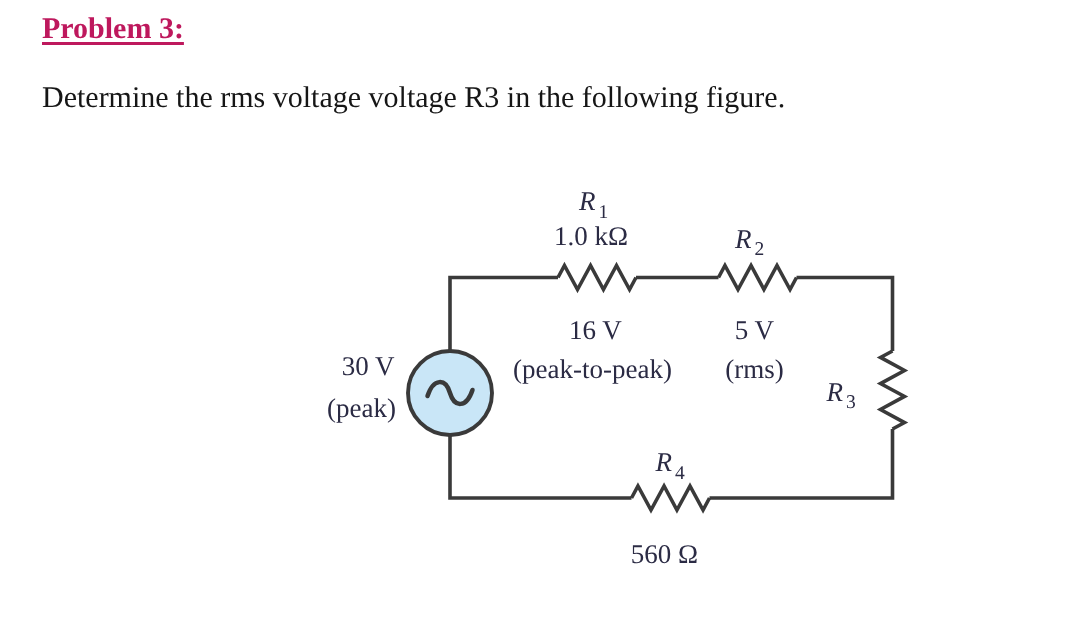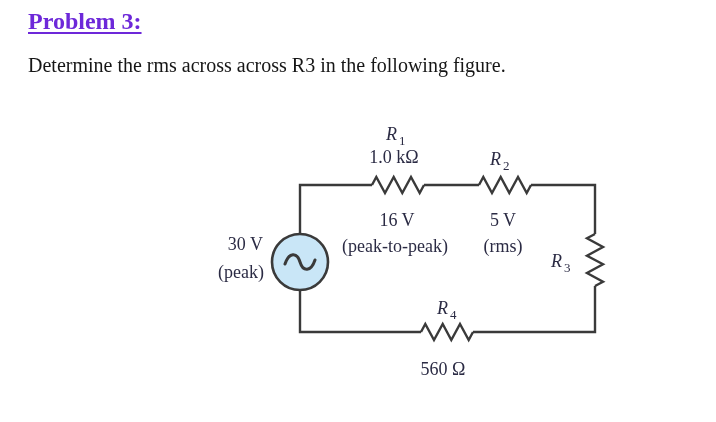--- a/index.html
+++ b/index.html
@@ -5,42 +5,42 @@
   html,body{margin:0;padding:0;background:#ffffff;}
   .canvas{
     position:relative;
     width:716px;height:422px;
     background:#ffffff;
     font-family:"Liberation Serif","DejaVu Serif",serif;
     overflow:hidden;
   }
   .title{
     position:absolute;left:28px;top:8px;
-    font-size:24px;font-weight:bold;color:#6d28d9;
+    font-size:20px;font-weight:bold;color:#be185d;
     text-decoration:underline;
     text-underline-offset:3px;
   }
   .question{
     position:absolute;left:28px;top:54px;
     font-size:20px;color:#161616;
   }
   svg{position:absolute;left:0;top:0;}
   .rsym{font-family:"Liberation Serif","DejaVu Serif",serif;font-style:italic;font-size:18px;}
   .rsub{font-family:"Liberation Serif","DejaVu Serif",serif;font-size:13px;}
   .cval{font-family:"Liberation Serif","DejaVu Serif",serif;font-size:18px;}
   .mid{text-anchor:middle;}
   .end{text-anchor:end;}
 </style>
 </head>
 <body>
 
 <div class="canvas">
 
   <div class="title">Problem 3:</div>
-  <div class="question">Determine the rms across across R3 in the following figure.</div>
+  <div class="question">Determine the rms voltage voltage R3 in the following figure.</div>
 
   <svg width="716" height="422" viewBox="0 0 716 422">
 
     <g fill="none" stroke-width="2.4" stroke-linejoin="miter" stroke-linecap="butt" stroke="#3a3a3a">
 
       <path d="M300,234 L300,185 L372,185"></path>
 
       <path d="M424,185 L479,185"></path>
 
       <path d="M531,185 L595,185 L595,234"></path>

